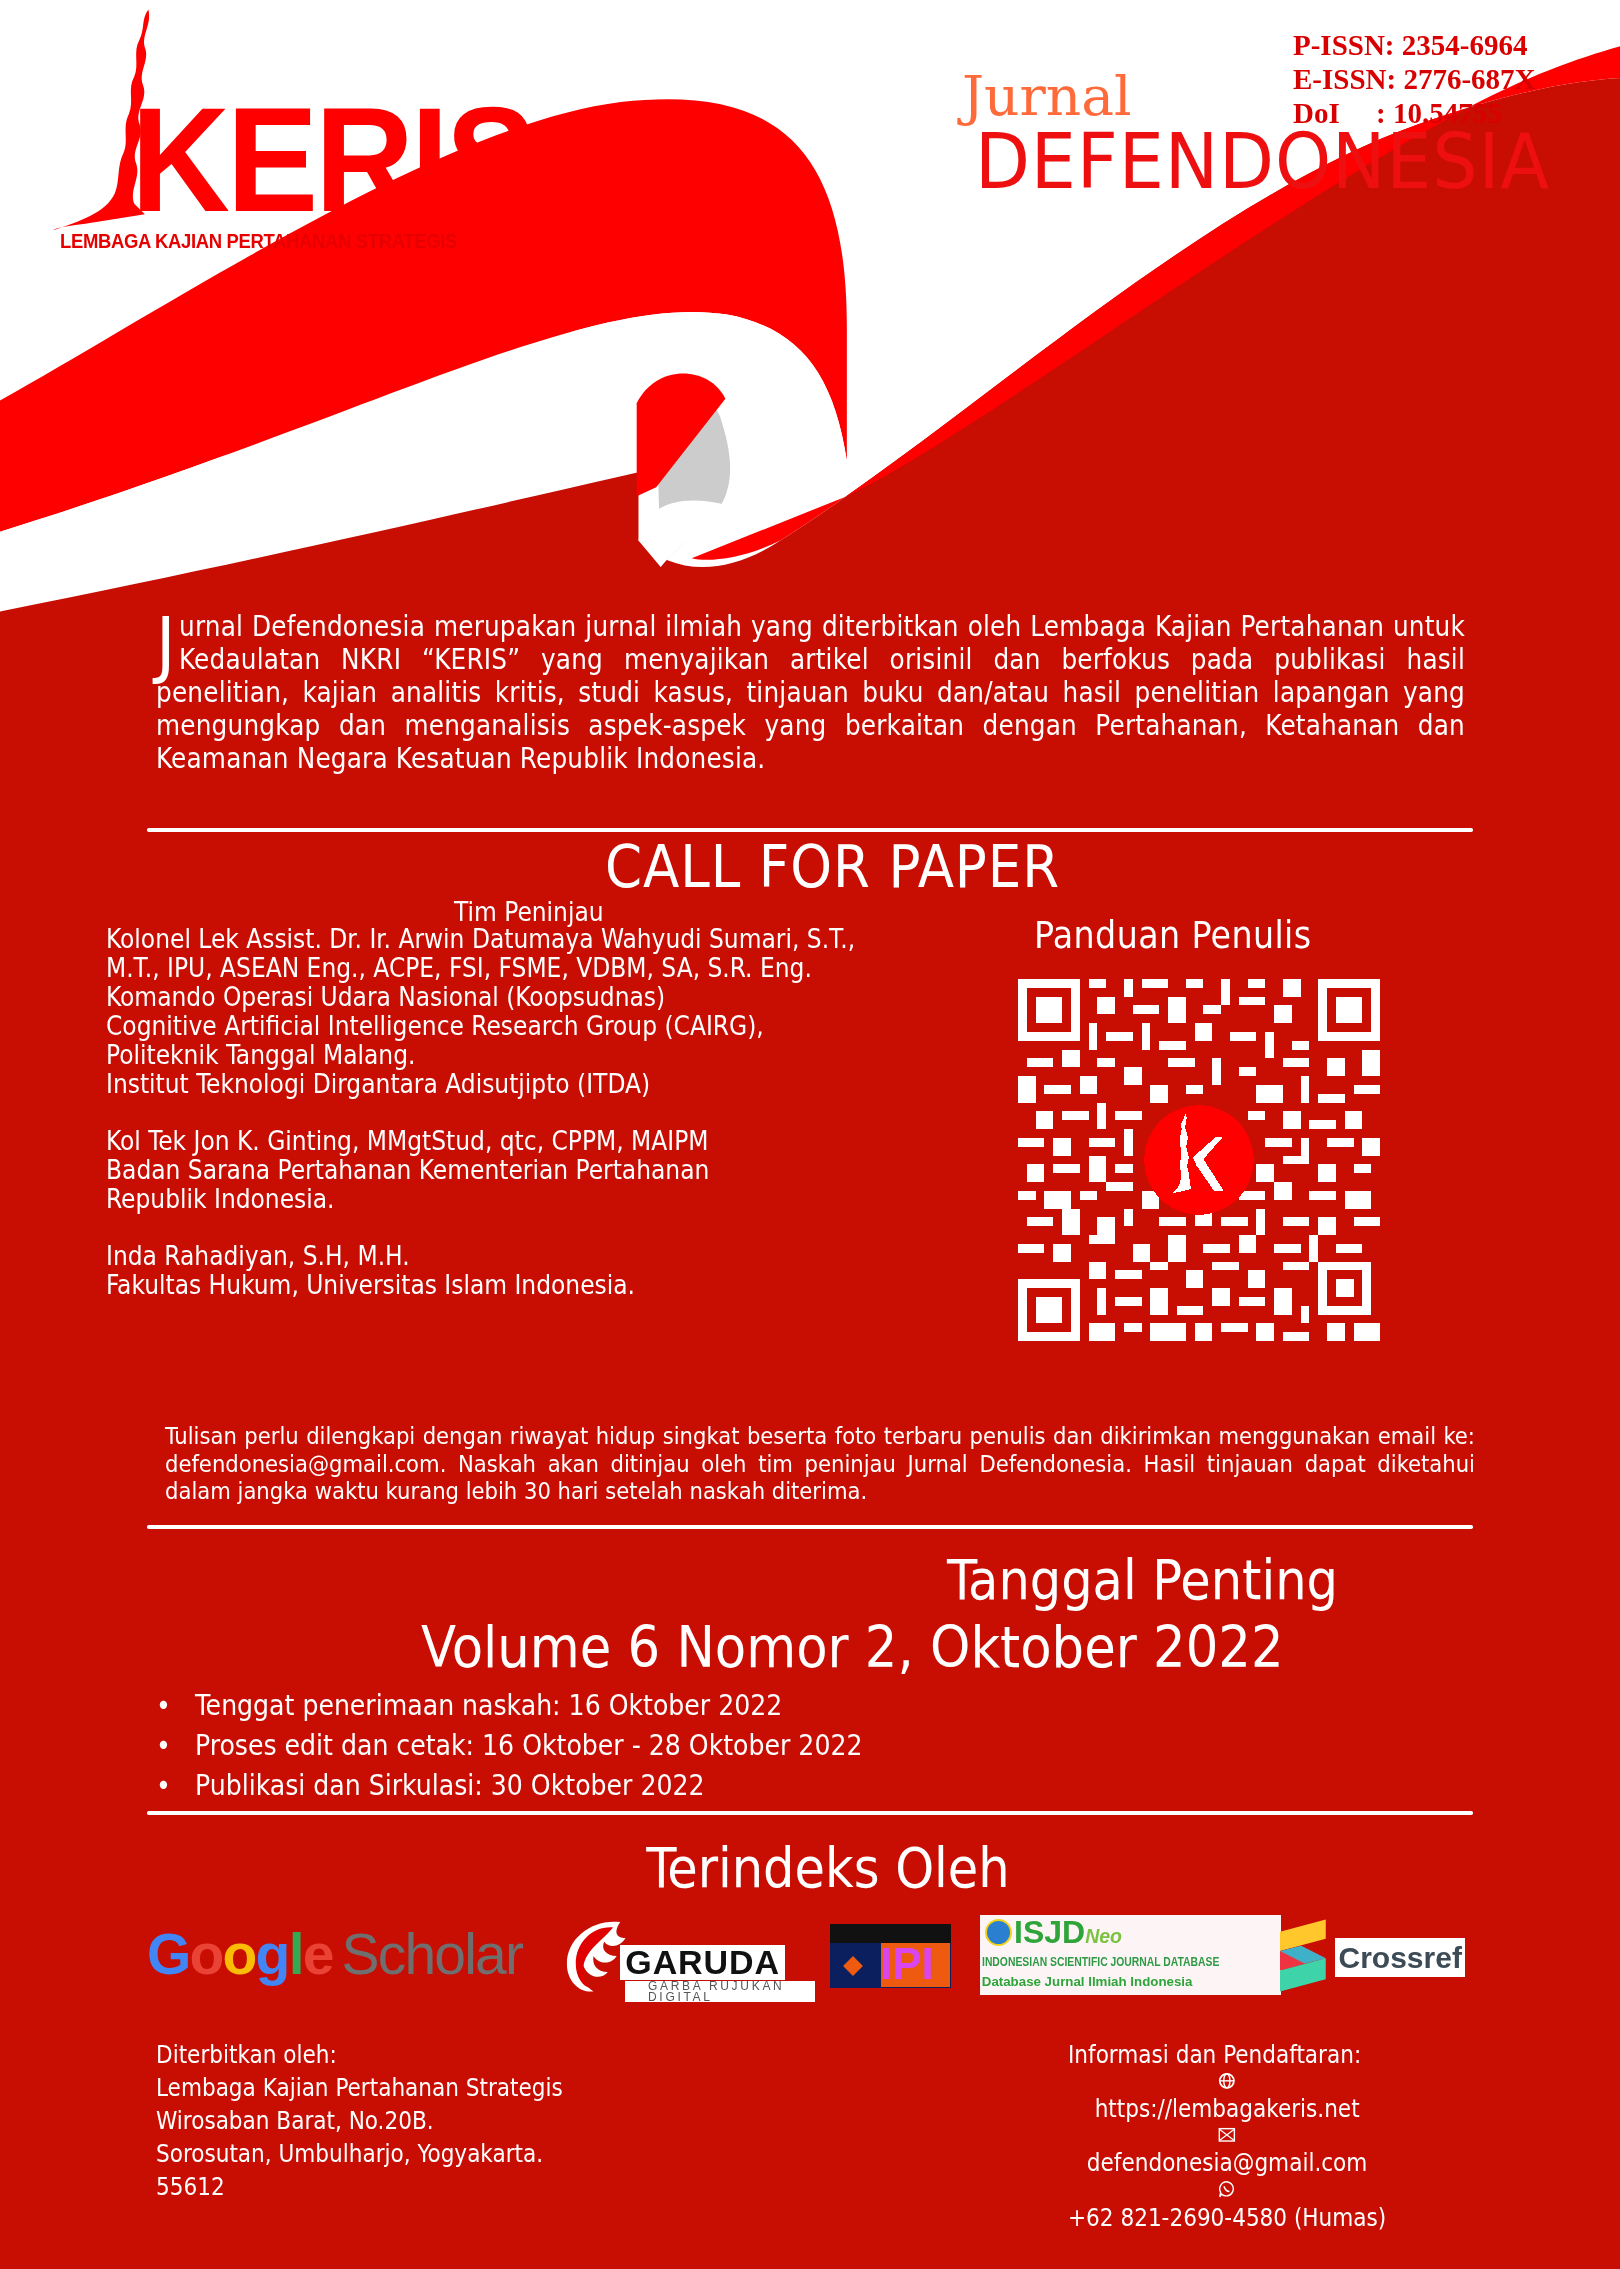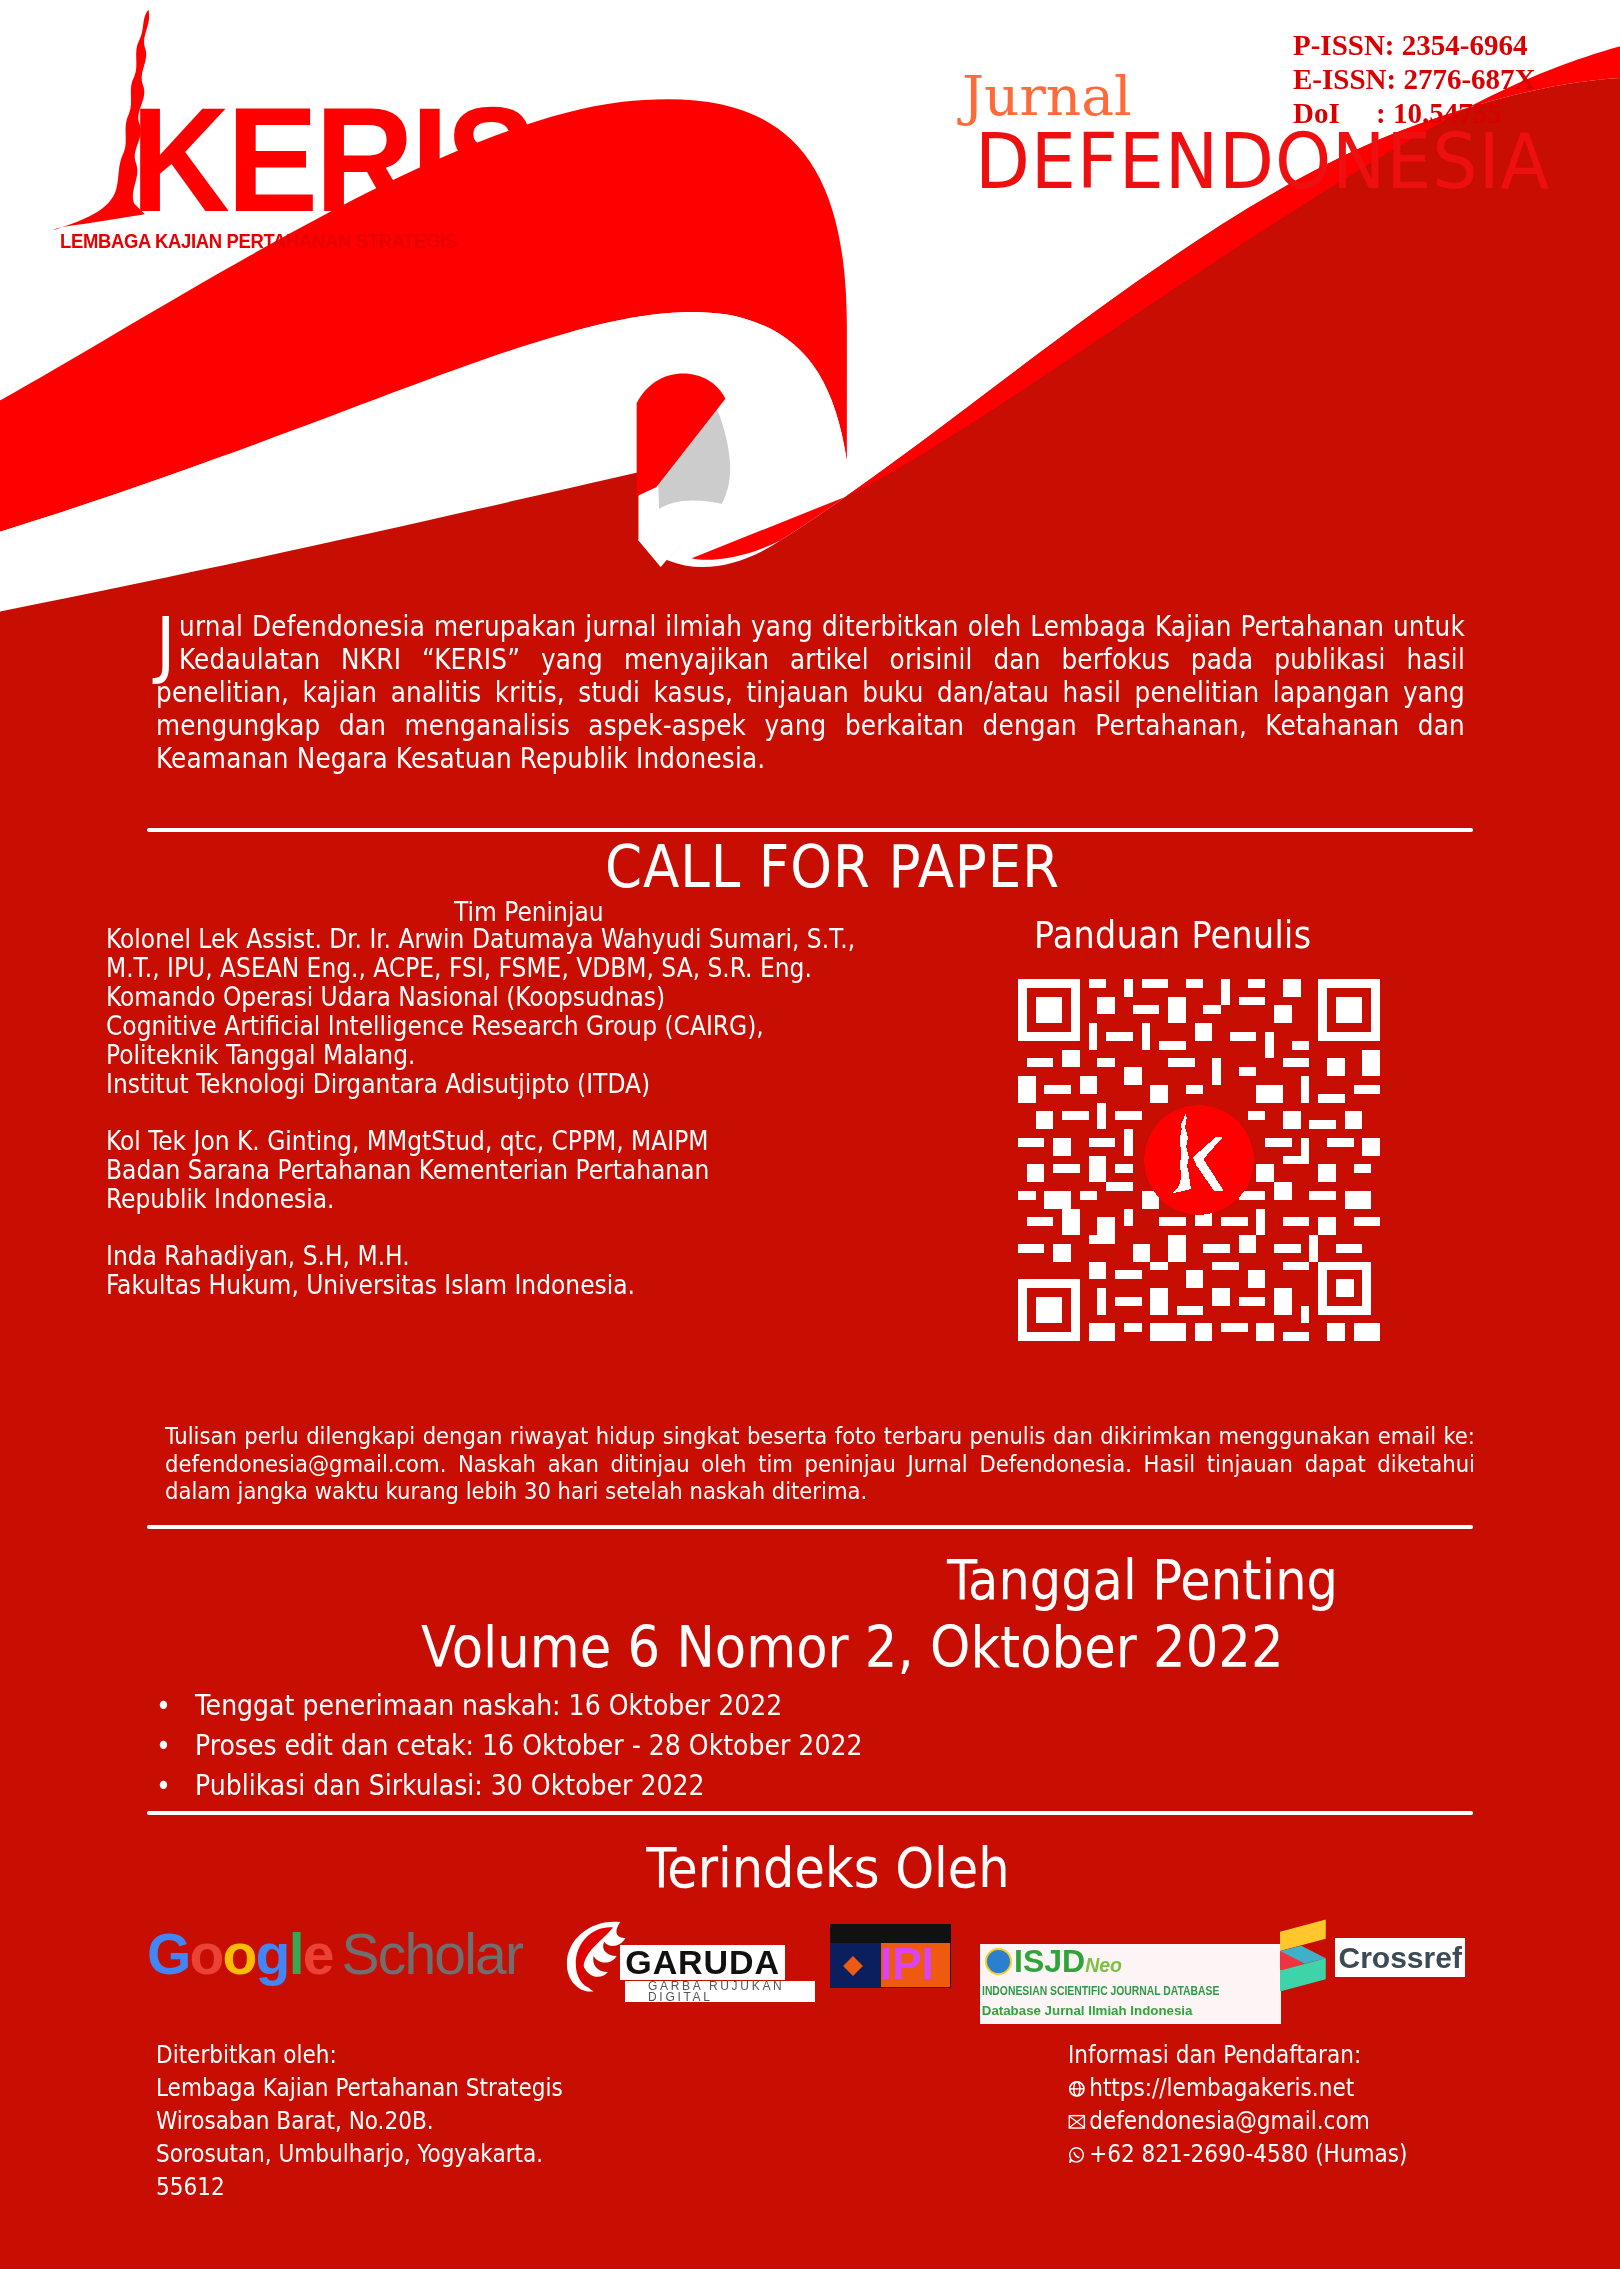--- a/index.html
+++ b/index.html
@@ -73,21 +73,21 @@
 
   .indexed-title { left: 0; width: 1621px; top: 1841px; text-align: center; font-size: 55px; line-height: 1; padding-left: 35px; box-sizing: border-box; }
 
   .logos { left: 147px; top: 1915px; width: 1330px; height: 80px; }
   .logo { position: absolute; top: 0; height: 80px; }
   .gs { left: 0; top: 10.6px; font-family: "Liberation Sans", sans-serif; font-weight: 700; font-size: 57px; letter-spacing: -1.8px; line-height: 1; }
   .gs .sch { color: #6f6f6f; font-weight: 400; margin-left: 8.9px; }
 
   .footer-left { left: 156px; top: 2039px; font-size: 24px; line-height: 33px; }
   .footer-right { left: 1068px; top: 2039px; font-size: 24px; line-height: 33px; }
-  .footer-right .row { display: flex; align-items: center; gap: 3.5px; }
+  .footer-right .row { display: flex; align-items: center; gap: 3.5px; flex-direction: column; }
   .ficon { width: 17.7px; height: 17.7px; display: inline-block; }
 </style>
 </head>
 <body>
 
 <svg id="ribbon-bg" viewBox="0 0 1828 720" preserveAspectRatio="none">
   <rect x="0" y="0" width="1828" height="720" fill="#ffffff"></rect>
 
   <path d="M0,720 L0,690 C150,560 400,420 560,380 C620,368 680,370 720,400 L720,610 C760,650 820,650 880,610 C1100,470 1350,230 1600,140 C1700,104 1780,90 1828,88 L1828,720 Z" fill="#c80d03"></path>
 
@@ -314,21 +314,21 @@
     <div style="position:absolute; left:67px; top:66px; background:#ffffff; color:#555; font-family:'Liberation Sans',sans-serif; font-size:12px; line-height:10.6px; padding:0 23px; letter-spacing:2.7px;">GARBA RUJUKAN DIGITAL</div>
   </div>
 
   <div class="logo" style="left:683px; top:8.9px; width:121px; height:64px; background:#0b1f5e;">
     <div style="position:absolute; left:0; top:0; width:121px; height:19.5px; background:#111;"></div>
     <div style="position:absolute; left:51px; top:19.5px; width:69px; height:44px; background:#ee5a10;"></div>
     <div style="position:absolute; left:16px; top:35px; width:14px; height:14px; background:#ee5a10; transform:rotate(45deg);"></div>
     <div style="position:absolute; left:50px; top:16px; color:#d946ef; font-family:'Liberation Sans',sans-serif; font-weight:700; font-size:44px; line-height:48px;">IPI</div>
   </div>
 
-  <div class="logo" style="left:833px; top:0; width:301px; height:88px;margin-top:29px;">
+  <div class="logo" style="left:833px; top:0; width:301px; height:88px;">
     <div style="position:absolute; left:0; top:0; width:301px; height:80px; background:#ffffff; opacity:0.96;"></div>
     <div style="position:absolute; left:5.3px; top:3.5px; width:23px; height:23px; border-radius:50%; background:#2b7fd0; border:2.7px solid #f3d21a;"></div>
     <div style="position:absolute; left:34px; top:0; font-family:'Liberation Sans',sans-serif; font-weight:700; font-size:32px; line-height:35px; color:#2ea43a;">
       <span>ISJD</span><span style="font-style:italic; font-size:19.5px; color:#7cc242;">Neo</span>
     </div>
     <div style="position:absolute; left:1.8px; top:39px; font-family:'Liberation Sans',sans-serif; font-size:13.3px; font-weight:700; color:#2e9a45; line-height:16px; white-space:nowrap; transform:scaleX(0.78); transform-origin:left top;">INDONESIAN SCIENTIFIC JOURNAL DATABASE</div>
     <div style="position:absolute; left:1.8px; top:59px; font-family:Liberation Sans, sans-serif; font-size:13.3px; font-weight:700; color:#2ea43a; line-height:16px; white-space:nowrap;">Database Jurnal Ilmiah Indonesia</div>
   </div>
 
   <div class="logo" style="left:1133px; top:3.5px; width:197px;">

